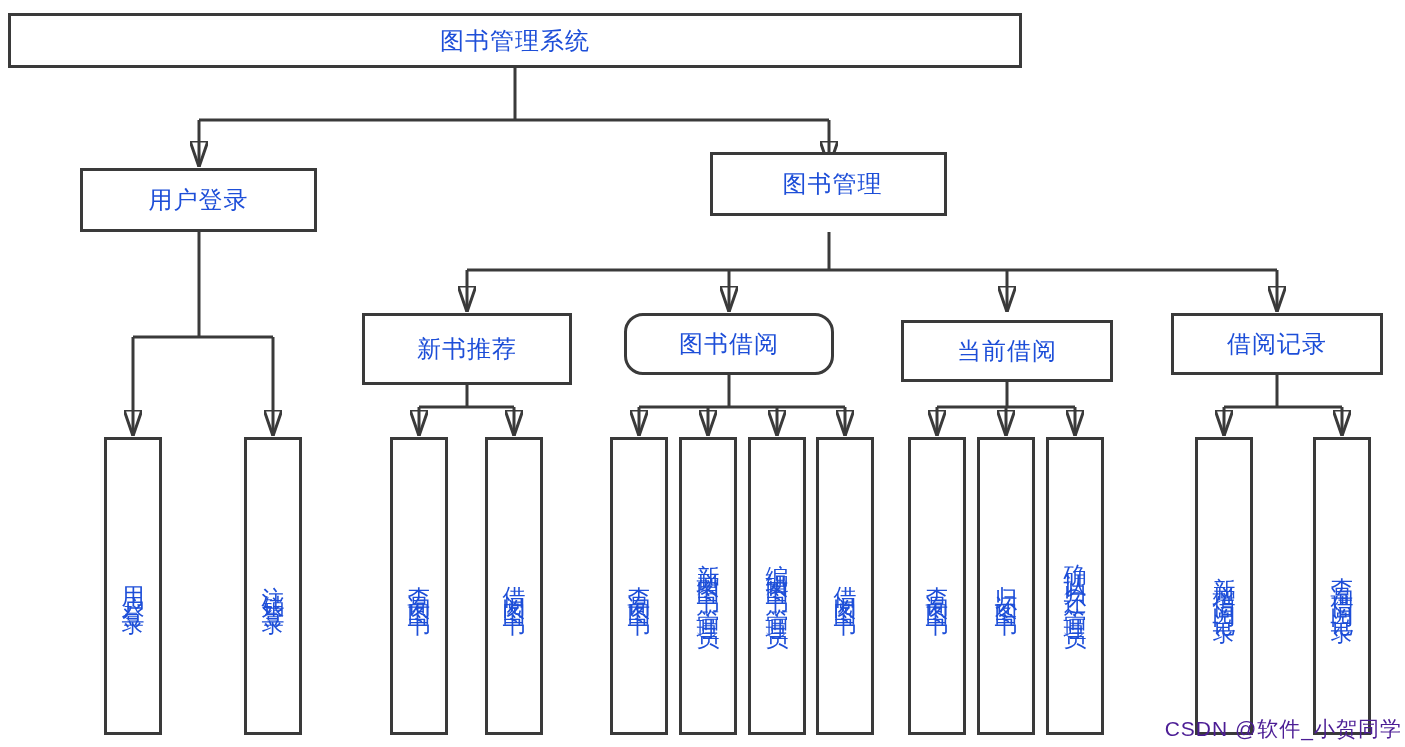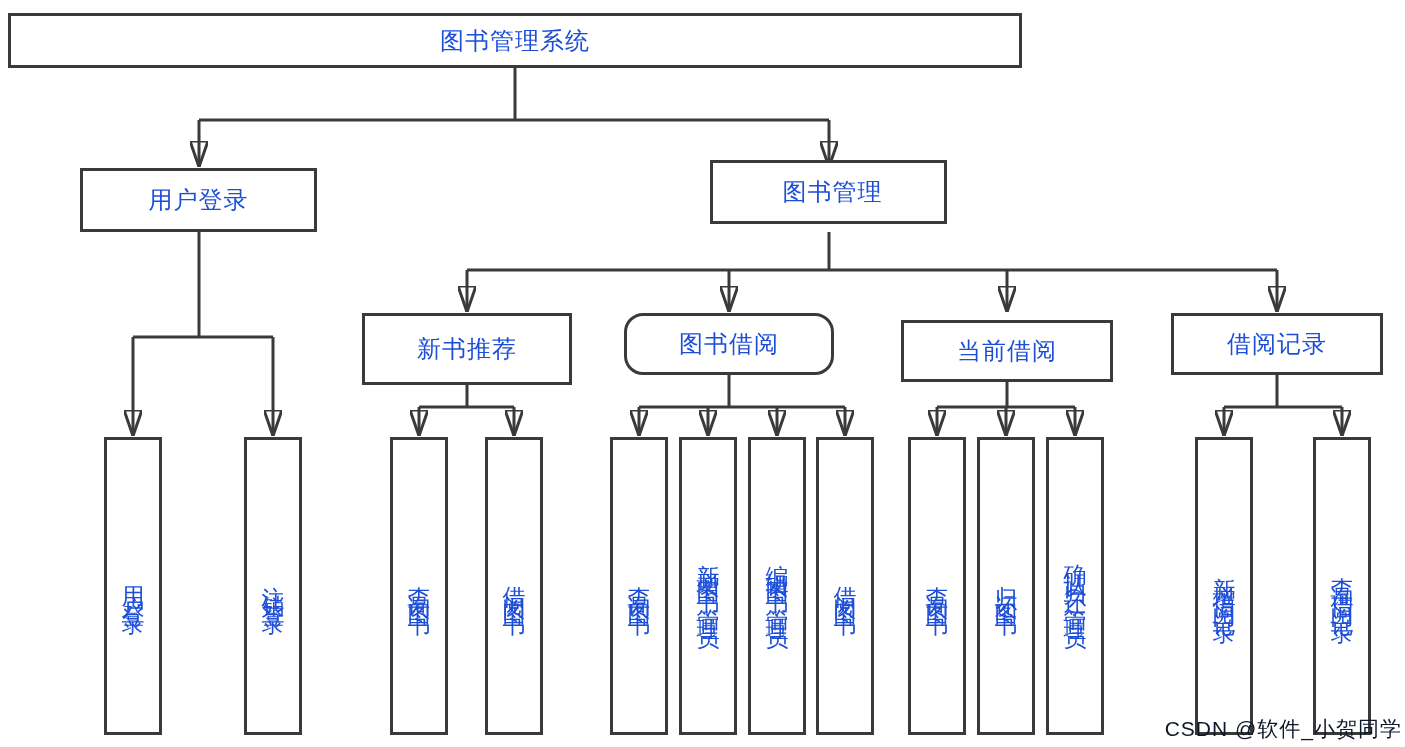--- a/index.html
+++ b/index.html
@@ -27,21 +27,21 @@
   .leaf .vtext{
     writing-mode:vertical-rl;
     text-orientation:mixed;
     letter-spacing:9px;
     line-height:1;
   }
   
   .n-root{left:8px;top:13px;width:1014px;height:55px;}
   
   .n-l2-0{left:80px;top:168px;width:237px;height:64px;}
-  .n-l2-1{left:710px;top:160px;width:237px;height:64px;padding-left:8px;}
+  .n-l2-1{left:710px;top:152px;width:237px;height:64px;padding-left:8px;}
   
   .n-l3-0{left:362px;top:313px;width:210px;height:72px;}
   .n-l3-1{left:624px;top:313px;width:210px;height:62px;border-radius:19px;}
   .n-l3-2{left:901px;top:320px;width:212px;height:62px;}
   .n-l3-3{left:1171px;top:313px;width:212px;height:62px;}
   
   .n-lf-0{left:104px;}
   .n-lf-1{left:244px;}
   .n-lf-2{left:390px;}
   .n-lf-3{left:485px;}
@@ -50,21 +50,21 @@
   .n-lf-6{left:748px;}
   .n-lf-7{left:816px;}
   .n-lf-8{left:908px;}
   .n-lf-9{left:977px;}
   .n-lf-10{left:1046px;}
   .n-lf-11{left:1195px;}
   .n-lf-12{left:1313px;}
   .watermark{
     position:absolute;
     right:3px;bottom:4px;
-    color:#0f172a;
+    color:#4c1d95;
     font-size:21px;
     letter-spacing:1px;
     white-space:nowrap;
   }
 </style>
 </head>
 <body>
 
 <div class="canvas">
 

